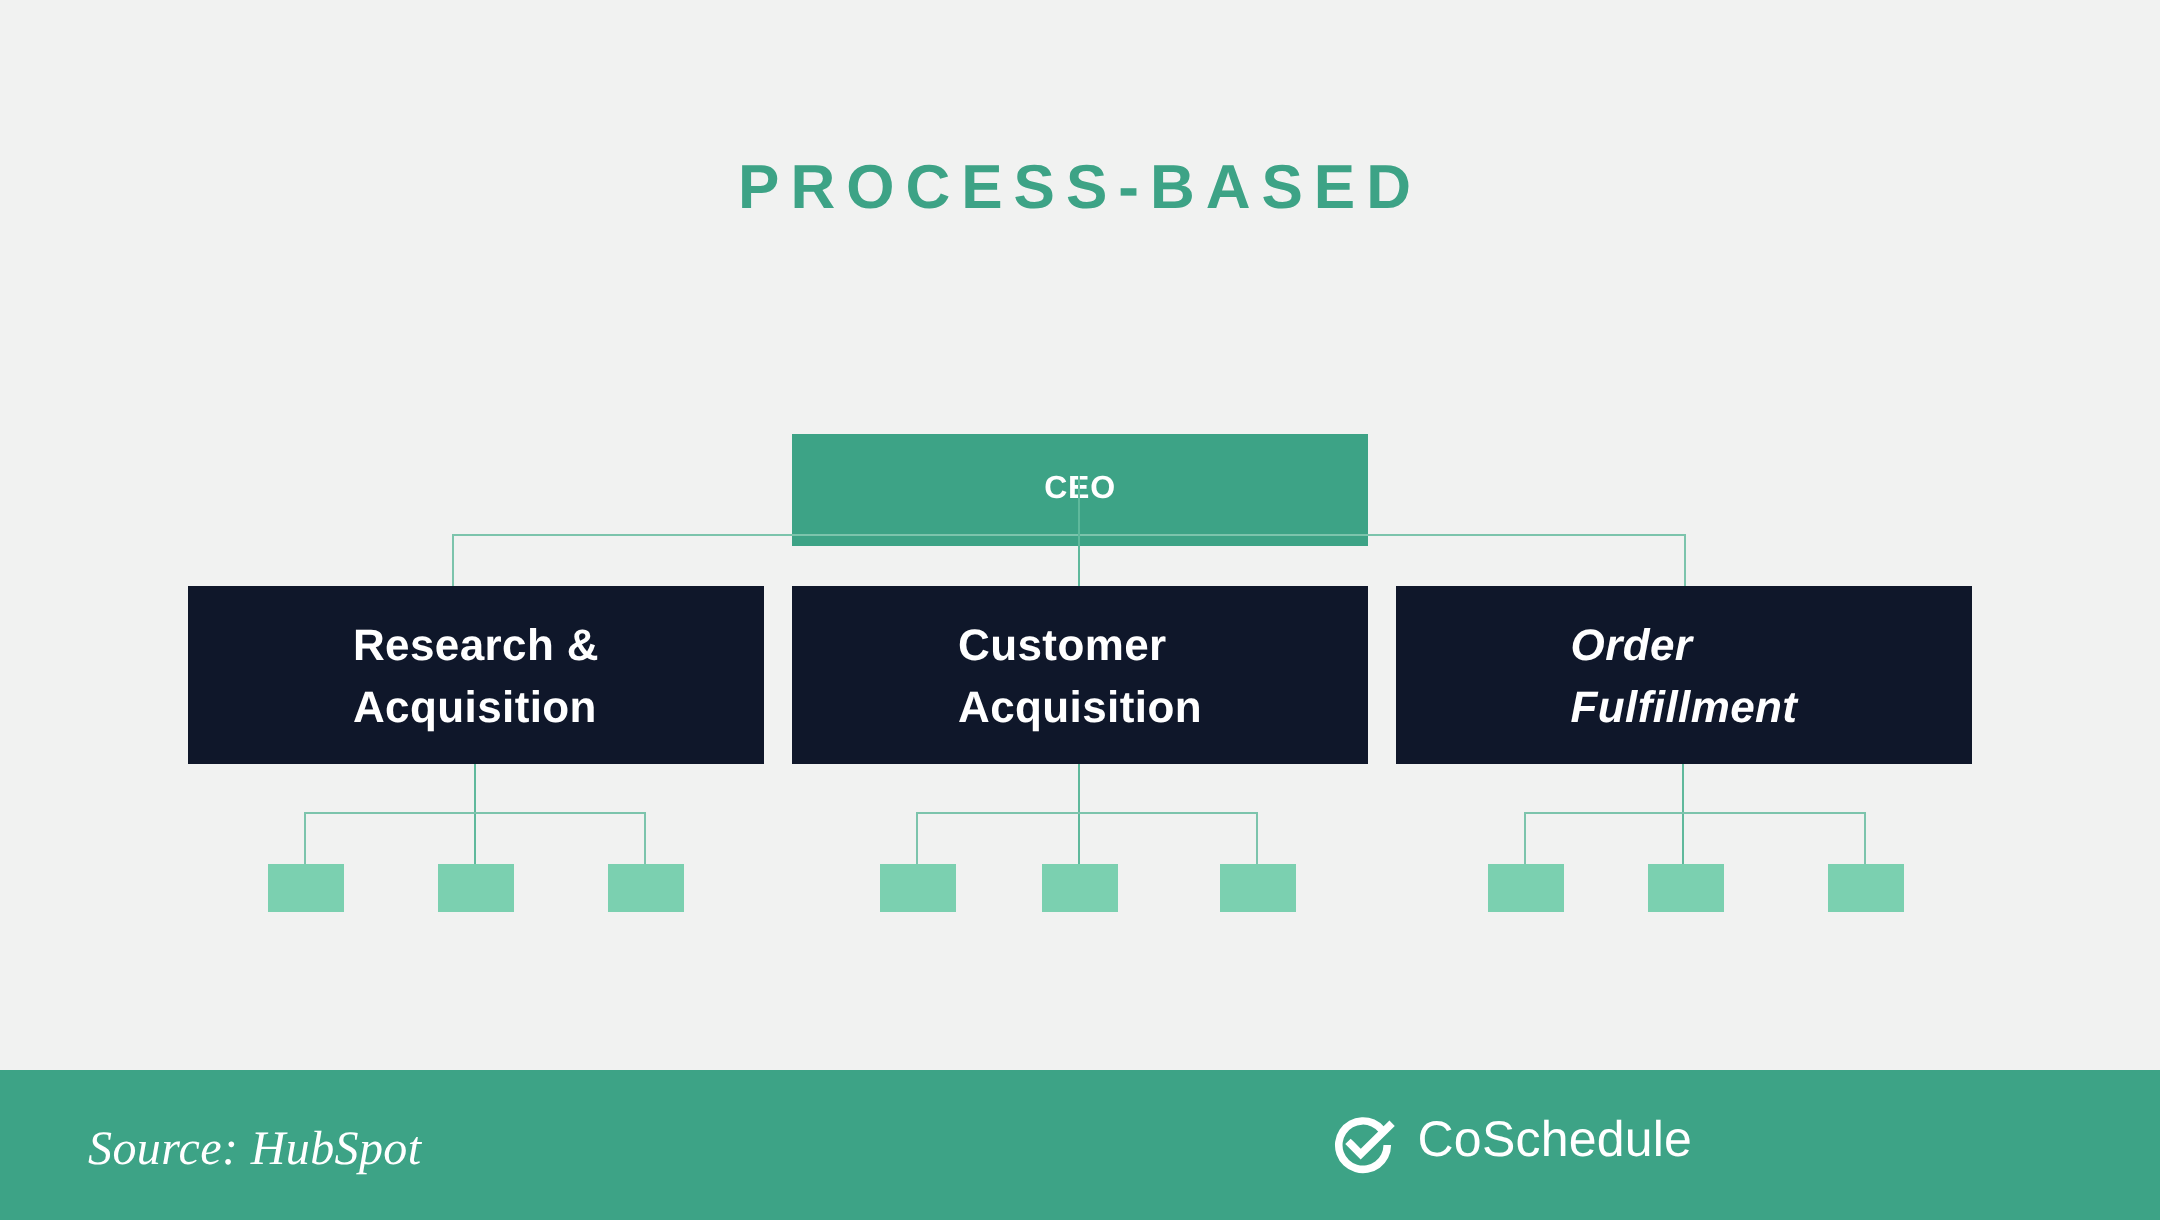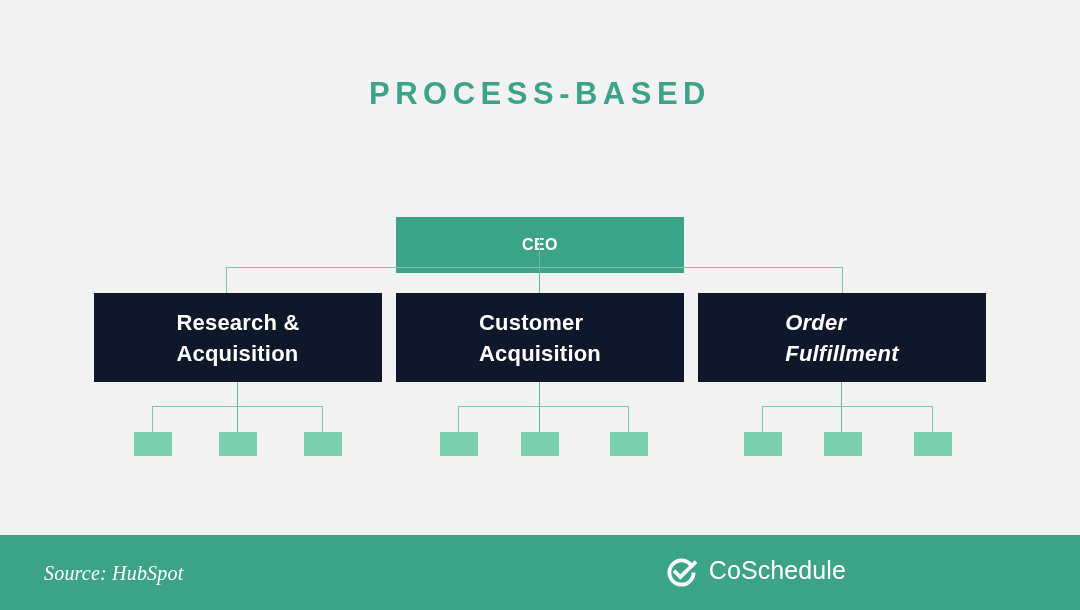--- a/index.html
+++ b/index.html
@@ -101,21 +101,21 @@
     height: 75px;
     background: #3da386;
   }
   .footer-source {
     position: absolute;
     left: 44px;
     top: 562px;
     color: #ffffff;
     font-family: "Liberation Serif", serif;
     font-style: italic;
-    font-size: 20px;
+    font-size: 24px;
     letter-spacing: 0.2px;
   }
   .brand {
     position: absolute;
     right: 38px;
     top: 556px;
     display: flex;
     gap: 11px;
   }
   .brand-mark {

